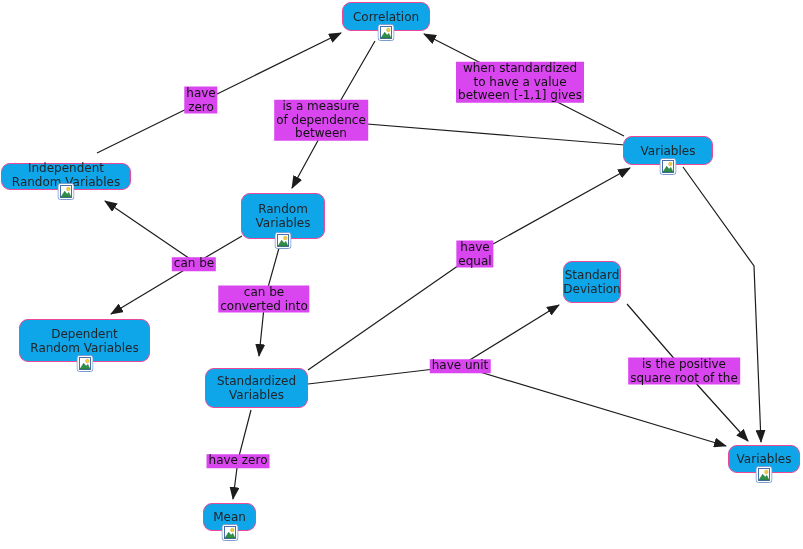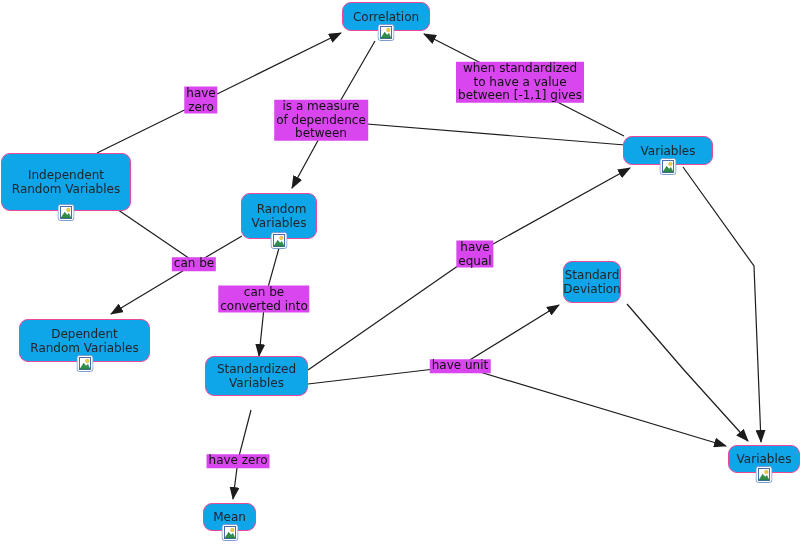--- a/index.html
+++ b/index.html
@@ -62,20 +62,22 @@
   <div class="phrase" style="left:520px;top:82px;">when standardized
 to have a value
 between [-1,1] gives</div>
   <div class="phrase" style="left:194px;top:264px;">can be</div>
   <div class="phrase" style="left:264px;top:299px;">can be
 converted into</div>
   <div class="phrase" style="left:475px;top:254px;">have
 equal</div>
   <div class="phrase" style="left:460px;top:366px;">have unit</div>
   <div class="phrase" style="left:238px;top:461px;">have zero</div>
+  <div class="phrase" style="left:684px;top:371px;">is the positive
+square root of the</div>
 
   <div class="node" style="left:342px;top:2px;width:88px;height:29px;">
     <span>Correlation</span>
     <svg class="resource-icon" viewBox="0 0 17 17">
       <rect x="0.5" y="0.5" width="16" height="16" rx="2.5" fill="#ffffff" stroke="#7b9cd0"></rect>
       <rect x="3" y="2.5" width="11" height="12" fill="#ffffff" stroke="#4a6ea9"></rect>
       <circle cx="10.8" cy="6" r="1.7" fill="#f5d33c" stroke="#c9a52e" stroke-width="0.6"></circle>
       <path d="M3.5,14 L7.2,8.2 L9.6,11.2 L11.3,9.4 L13.5,14 Z" fill="#2f8f46" stroke="#1d6b30" stroke-width="0.5"></path>
     </svg>
   </div>
@@ -83,32 +85,32 @@
   <div class="node" style="left:623px;top:136px;width:90px;height:29px;">
     <span>Variables</span>
     <svg class="resource-icon" viewBox="0 0 17 17">
       <rect x="0.5" y="0.5" width="16" height="16" rx="2.5" fill="#ffffff" stroke="#7b9cd0"></rect>
       <rect x="3" y="2.5" width="11" height="12" fill="#ffffff" stroke="#4a6ea9"></rect>
       <circle cx="10.8" cy="6" r="1.7" fill="#f5d33c" stroke="#c9a52e" stroke-width="0.6"></circle>
       <path d="M3.5,14 L7.2,8.2 L9.6,11.2 L11.3,9.4 L13.5,14 Z" fill="#2f8f46" stroke="#1d6b30" stroke-width="0.5"></path>
     </svg>
   </div>
 
-  <div class="node" style="left:1px;top:153px;width:130px;height:58px;">
+  <div class="node" style="left:1px;top:163px;width:130px;height:27px;align-items:flex-end;">
     <span>Independent
 Random Variables</span>
     <svg class="resource-icon" viewBox="0 0 17 17">
       <rect x="0.5" y="0.5" width="16" height="16" rx="2.5" fill="#ffffff" stroke="#7b9cd0"></rect>
       <rect x="3" y="2.5" width="11" height="12" fill="#ffffff" stroke="#4a6ea9"></rect>
       <circle cx="10.8" cy="6" r="1.7" fill="#f5d33c" stroke="#c9a52e" stroke-width="0.6"></circle>
       <path d="M3.5,14 L7.2,8.2 L9.6,11.2 L11.3,9.4 L13.5,14 Z" fill="#2f8f46" stroke="#1d6b30" stroke-width="0.5"></path>
     </svg>
   </div>
 
-  <div class="node" style="left:241px;top:193px;width:76px;height:46px;text-align:right;">
+  <div class="node" style="left:241px;top:193px;width:84px;height:46px;">
     <span>Random
 Variables</span>
     <svg class="resource-icon" viewBox="0 0 17 17">
       <rect x="0.5" y="0.5" width="16" height="16" rx="2.5" fill="#ffffff" stroke="#7b9cd0"></rect>
       <rect x="3" y="2.5" width="11" height="12" fill="#ffffff" stroke="#4a6ea9"></rect>
       <circle cx="10.8" cy="6" r="1.7" fill="#f5d33c" stroke="#c9a52e" stroke-width="0.6"></circle>
       <path d="M3.5,14 L7.2,8.2 L9.6,11.2 L11.3,9.4 L13.5,14 Z" fill="#2f8f46" stroke="#1d6b30" stroke-width="0.5"></path>
     </svg>
   </div>
 
@@ -116,21 +118,21 @@
     <span>Dependent
 Random Variables</span>
     <svg class="resource-icon" viewBox="0 0 17 17">
       <rect x="0.5" y="0.5" width="16" height="16" rx="2.5" fill="#ffffff" stroke="#7b9cd0"></rect>
       <rect x="3" y="2.5" width="11" height="12" fill="#ffffff" stroke="#4a6ea9"></rect>
       <circle cx="10.8" cy="6" r="1.7" fill="#f5d33c" stroke="#c9a52e" stroke-width="0.6"></circle>
       <path d="M3.5,14 L7.2,8.2 L9.6,11.2 L11.3,9.4 L13.5,14 Z" fill="#2f8f46" stroke="#1d6b30" stroke-width="0.5"></path>
     </svg>
   </div>
 
-  <div class="node" style="left:205px;top:356px;width:103px;height:40px;">
+  <div class="node" style="left:205px;top:368px;width:103px;height:40px;">
     <span>Standardized
 Variables</span>
   </div>
 
   <div class="node" style="left:563px;top:261px;width:58px;height:42px;">
     <span>Standard
 Deviation</span>
   </div>
 
   <div class="node" style="left:728px;top:445px;width:72px;height:28px;">

